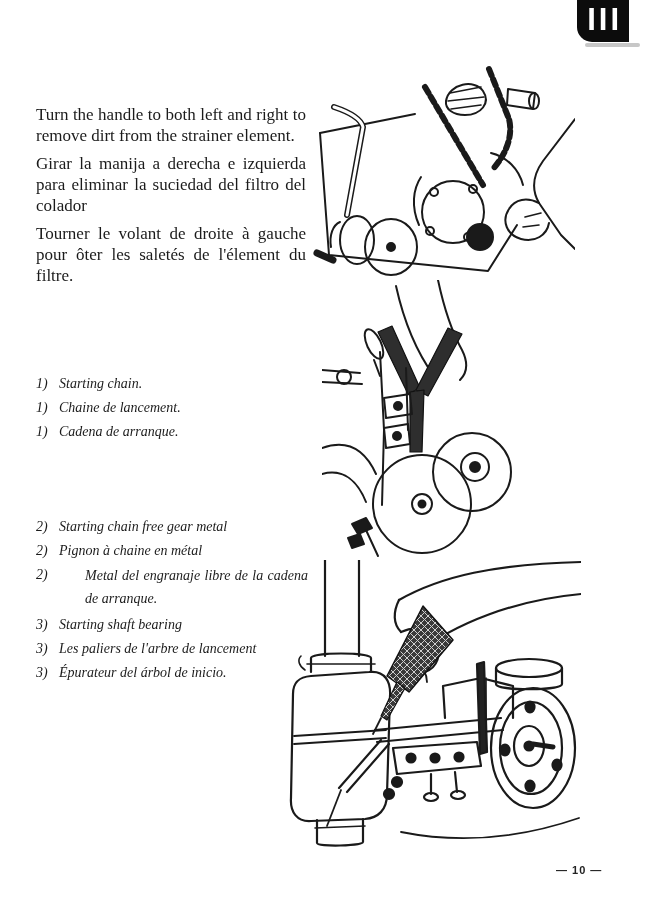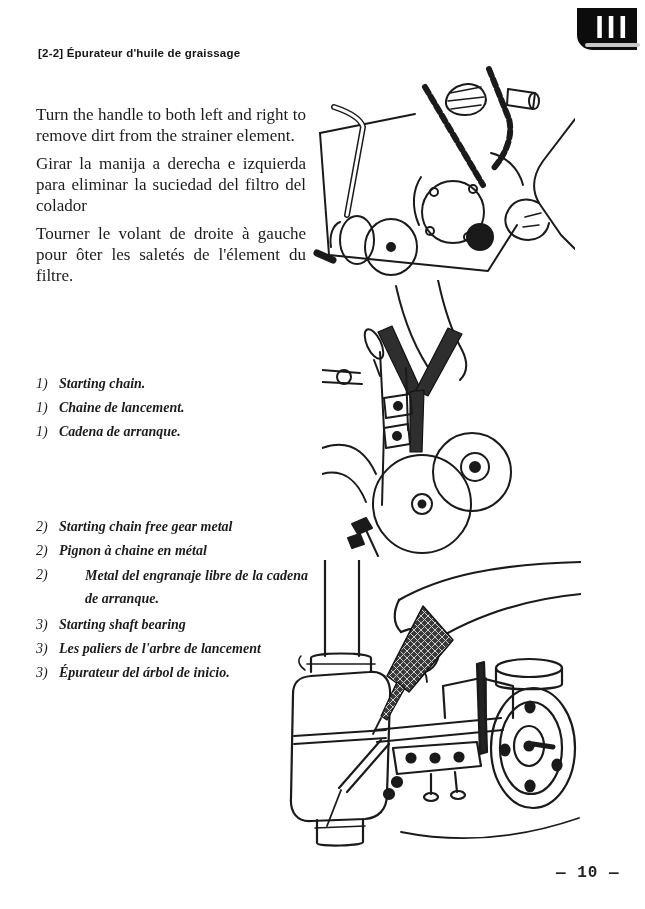--- a/index.html
+++ b/index.html
@@ -4,21 +4,21 @@
 <style>
   * { margin:0; padding:0; box-sizing:border-box; }
   html,body { background:#e8e8e8; }
   .page {
     position:relative; width:645px; height:909px;
     background:#ffffff; overflow:hidden;
     font-family:"Liberation Serif", serif; color:#1a1a1a;
   }
   
   .chapter-tab {
-    position:absolute; left:577px; top:8px; width:60px; height:42px;
+    position:absolute; left:577px; top:0; width:52px; height:42px;
     background:#0c0c0c; border-radius:0 0 0 15px;
     display:flex; align-items:flex-start; justify-content:flex-end;
     padding:2px 7px 0 12px;
   }
   .chapter-tab .numeral {
     font-family:"Liberation Sans", sans-serif; font-weight:bold;
     font-size:31px; line-height:36px; color:#ffffff; letter-spacing:3px;
   }
   .chapter-tab-shadow {
     position:absolute; left:585px; top:43px; width:55px; height:4px;
@@ -41,46 +41,45 @@
   
   .item-block {
     position:absolute; left:36px; width:272px;
     font-style:italic; font-size:14px; color:#1b1b1b;
   }
   #item1 { top:373px; }
   #item2 { top:516px; }
   #item3 { top:614px; }
   .mi-line { display:flex; line-height:21px; margin-bottom:3px; }
   .mi-line .num { flex:0 0 23px; }
-  .mi-line .txt { flex:1;font-weight:bold; }
+  .mi-line .txt { flex:1; }
   .mi-line .txt.just { text-align:justify; line-height:23px;margin-left:26px; }
   
   .fig { position:absolute; }
   #fig1 { left:303px; top:57px; }
   #fig2 { left:322px; top:280px; }
   #fig3 { left:281px; top:560px; }
   
   .page-number {
     position:absolute; left:556px; top:864px;
-    font-family:Liberation Mono, monospace; font-size:16px;
+    font-family:Liberation Sans, sans-serif; font-size:11px;
     font-weight:bold; color:#222; letter-spacing:1px;
   }
 </style>
 </head>
 <body>
 
 <div class="page">
 
   <div class="chapter-tab">
     <span class="numeral">III</span>
   </div>
   <div class="chapter-tab-shadow"></div>
 
   <div class="heading-block" id="h22">
-    <div>[2-2] Épurateur d'huile de graissage</div>
   </div>
 
   <div class="body-block">
     <p>Turn the handle to both left and right to remove dirt from the strainer element.</p>
     <p>Girar la manija a derecha e izquierda para eliminar la suciedad del filtro del colador</p>
     <p>Tourner le volant de droite à gauche pour ôter les saletés de l'élement du filtre.</p>
   </div>
 
   <svg class="fig" id="fig1" width="272" height="228" viewBox="0 0 272 228" xmlns="http://www.w3.org/2000/svg">
     <g stroke="#1a1a1a" stroke-width="2" fill="none" stroke-linecap="round" stroke-linejoin="round">

